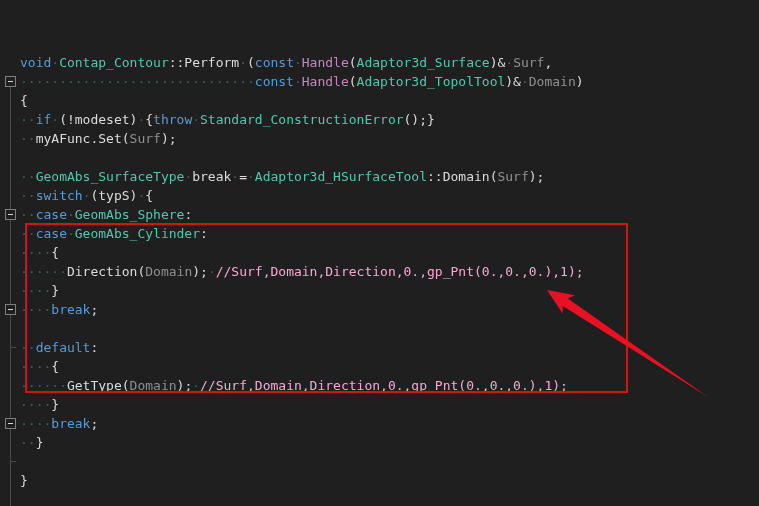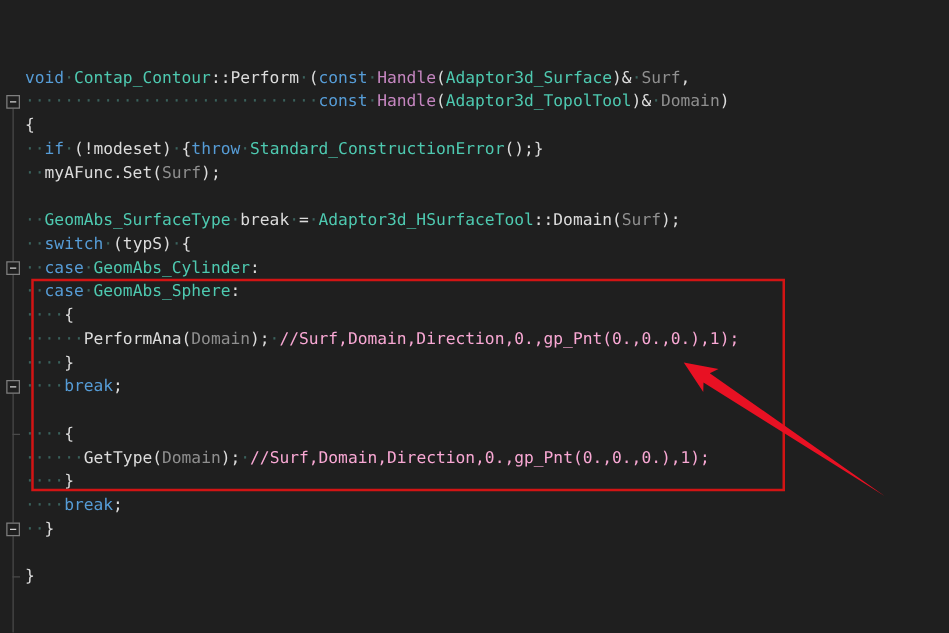--- a/index.html
+++ b/index.html
@@ -74,27 +74,28 @@
   <div class="current-line"></div>
   <div class="code" id="code">
       <div class="code-line"><span class="kw">void</span><span class="ws">·</span><span class="typ">Contap_Contour</span><span class="pln">::Perform</span><span class="ws">·</span><span class="pln">(</span><span class="kw">const</span><span class="ws">·</span><span class="mac">Handle</span><span class="pln">(</span><span class="typ">Adaptor3d_Surface</span><span class="pln">)&amp;</span><span class="ws">·</span><span class="par">Surf</span><span class="pln">,</span></div>
       <div class="code-line"><span class="ws">······························</span><span class="kw">const</span><span class="ws">·</span><span class="mac">Handle</span><span class="pln">(</span><span class="typ">Adaptor3d_TopolTool</span><span class="pln">)&amp;</span><span class="ws">·</span><span class="par">Domain</span><span class="pln">)</span></div>
       <div class="code-line"><span class="pln">{</span></div>
       <div class="code-line"><span class="ws">··</span><span class="kw">if</span><span class="ws">·</span><span class="pln">(!modeset)</span><span class="ws">·</span><span class="pln">{</span><span class="kw">throw</span><span class="ws">·</span><span class="typ">Standard_ConstructionError</span><span class="pln">();}</span></div>
       <div class="code-line"><span class="ws">··</span><span class="pln">myAFunc.Set(</span><span class="par">Surf</span><span class="pln">);</span></div>
       <div class="code-line"></div>
       <div class="code-line"><span class="ws">··</span><span class="typ">GeomAbs_SurfaceType</span><span class="ws">·</span><span class="pln">break</span><span class="ws">·</span><span class="pln">=</span><span class="ws">·</span><span class="typ">Adaptor3d_HSurfaceTool</span><span class="pln">::Domain(</span><span class="par">Surf</span><span class="pln">);</span></div>
       <div class="code-line"><span class="ws">··</span><span class="kw">switch</span><span class="ws">·</span><span class="pln">(typS)</span><span class="ws">·</span><span class="pln">{</span></div>
+      <div class="code-line"><span class="ws">··</span><span class="kw">case</span><span class="ws">·</span><span class="typ">GeomAbs_Sphere</span><span class="pln">:</span></div>
       <div class="code-line"><span class="ws">··</span><span class="kw">case</span><span class="ws">·</span><span class="typ">GeomAbs_Cylinder</span><span class="pln">:</span></div>
-      <div class="code-line"><span class="ws">··</span><span class="kw">case</span><span class="ws">·</span><span class="typ">GeomAbs_Sphere</span><span class="pln">:</span></div>
       <div class="code-line"><span class="ws">····</span><span class="pln">{</span></div>
-      <div class="code-line"><span class="ws">······</span><span class="pln">PerformAna(</span><span class="par">Domain</span><span class="pln">);</span><span class="ws">·</span><span class="com">//Surf,Domain,Direction,0.,gp_Pnt(0.,0.,0.),1);</span></div>
+      <div class="code-line"><span class="ws">······</span><span class="pln">Direction(</span><span class="par">Domain</span><span class="pln">);</span><span class="ws">·</span><span class="com">//Surf,Domain,Direction,0.,gp_Pnt(0.,0.,0.),1);</span></div>
       <div class="code-line"><span class="ws">····</span><span class="pln">}</span></div>
       <div class="code-line"><span class="ws">····</span><span class="kw">break</span><span class="pln">;</span></div>
       <div class="code-line"></div>
+      <div class="code-line"><span class="ws">··</span><span class="kw">default</span><span class="pln">:</span></div>
       <div class="code-line"><span class="ws">····</span><span class="pln">{</span></div>
       <div class="code-line"><span class="ws">······</span><span class="pln">GetType(</span><span class="par">Domain</span><span class="pln">);</span><span class="ws">·</span><span class="com">//Surf,Domain,Direction,0.,gp_Pnt(0.,0.,0.),1);</span></div>
       <div class="code-line"><span class="ws">····</span><span class="pln">}</span></div>
       <div class="code-line"><span class="ws">····</span><span class="kw">break</span><span class="pln">;</span></div>
       <div class="code-line"><span class="ws">··</span><span class="pln">}</span></div>
       <div class="code-line"></div>
       <div class="code-line"><span class="pln">}</span></div>
     </div>
   <div class="red-rect" style="border-color: rgb(210, 20, 20);"></div>
   <svg class="arrow-svg" width="759" height="506" viewBox="0 0 759 506">

